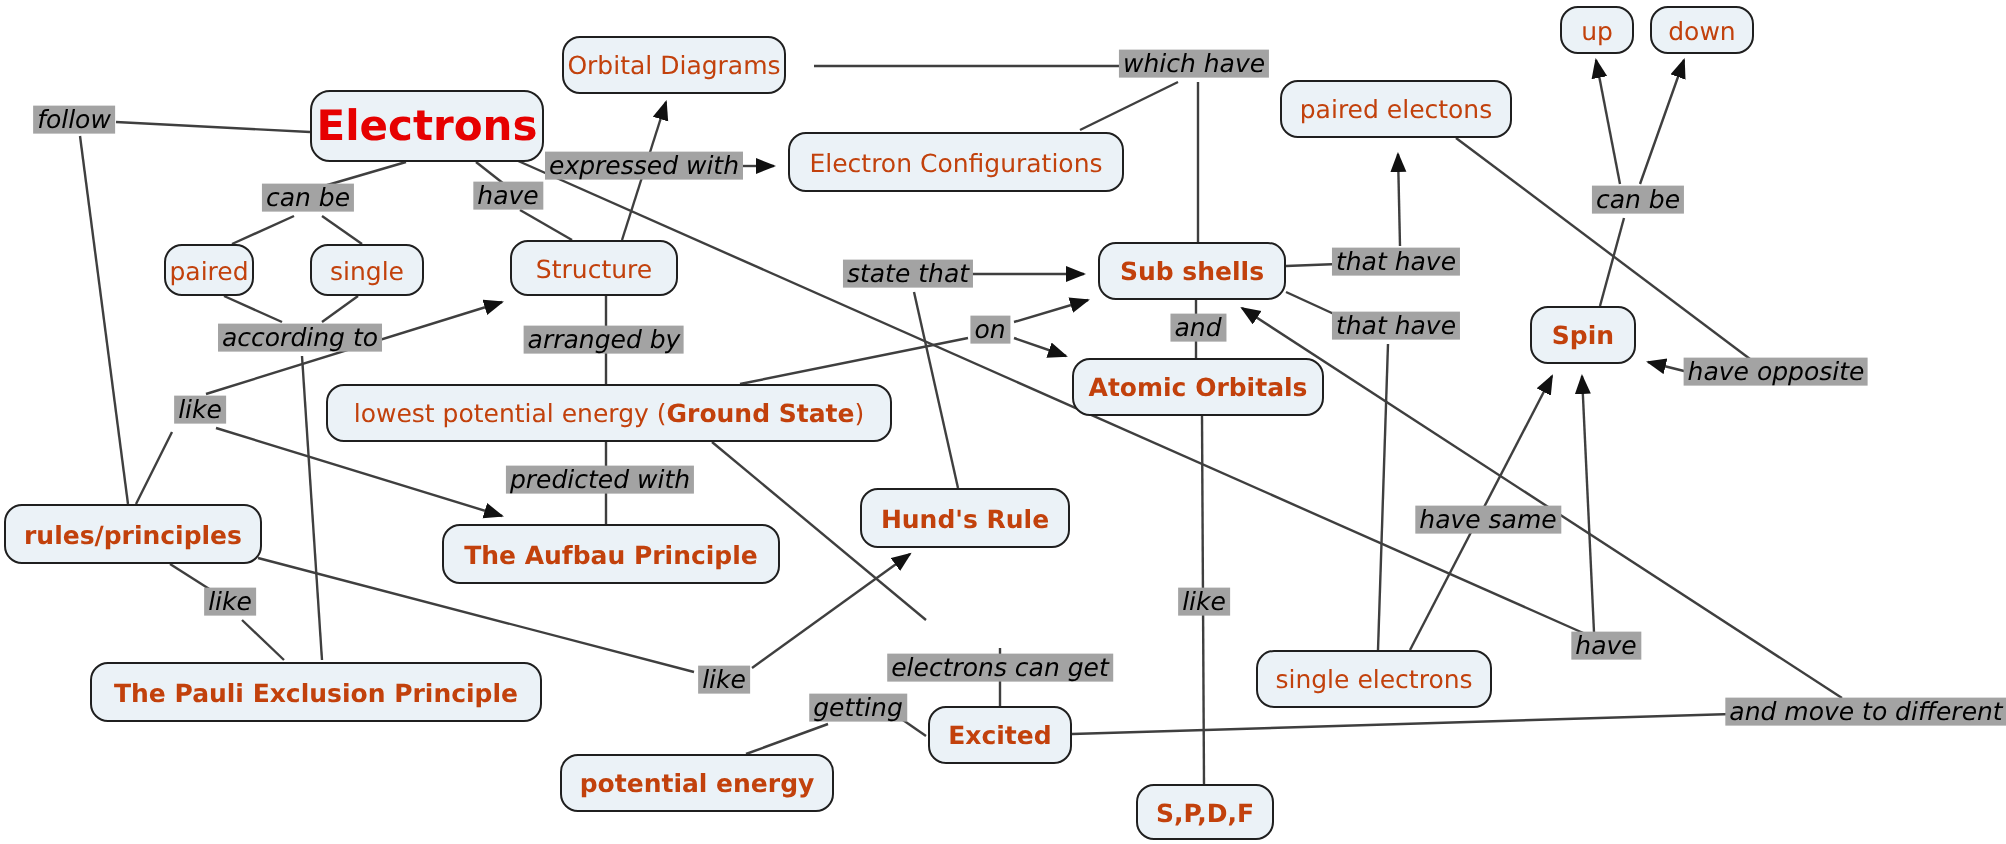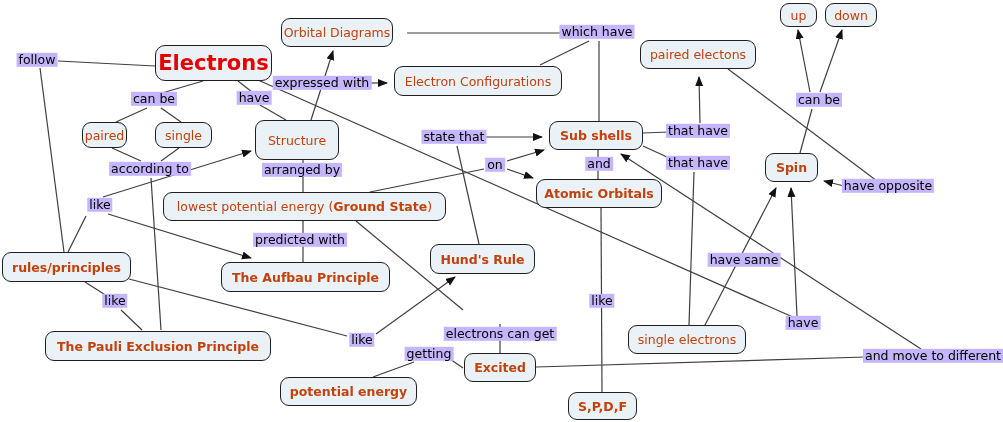--- a/index.html
+++ b/index.html
@@ -12,22 +12,22 @@
     position:absolute;box-sizing:border-box;
     display:flex;align-items:center;justify-content:center;
     background:#ebf2f7;border:1.4px solid #1f1f1f;border-radius:9px;
     font-size:12.5px;color:#c2410c;white-space:nowrap;z-index:2;
   }
   .node.bold{font-weight:bold;}
   .node.title{font-size:21px;font-weight:bold;color:#e60000;border-radius:10px;}
   .node .b{font-weight:bold;}
   .elabel{
     position:absolute;transform:translate(-50%,-50%);
-    background:#c4b5fd;padding:0 2px;font-size:12.5px;color:#000;
-    white-space:nowrap;z-index:1;line-height:1.15;
+    background:#a3a3a3;padding:0 2px;font-size:12.5px;color:#000;
+    white-space:nowrap;z-index:1;line-height:1.15;font-style:italic;
   }
   .ln{stroke:#3f3f3f;stroke-width:1.2;fill:none;}
 </style>
 </head>
 <body>
 
 <div id="canvas">
 
   <svg id="wires" width="1003" height="422" viewBox="0 0 1003 422">
     <defs>
@@ -89,21 +89,21 @@
   </svg>
 
   <div class="node" style="left:281px;top:18px;width:112px;height:29px">Orbital Diagrams</div>
   <div class="node title" style="left:155px;top:45px;width:117px;height:36px">Electrons</div>
   <div class="node" style="left:394px;top:66px;width:168px;height:30px">Electron Configurations</div>
   <div class="node" style="left:780px;top:3px;width:37px;height:24px">up</div>
   <div class="node" style="left:825px;top:3px;width:52px;height:24px">down</div>
   <div class="node" style="left:640px;top:40px;width:116px;height:29px">paired electons</div>
   <div class="node" style="left:82px;top:122px;width:45px;height:26px">paired</div>
   <div class="node" style="left:155px;top:122px;width:57px;height:26px">single</div>
-  <div class="node" style="left:255px;top:120px;width:84px;height:40px">Structure</div>
+  <div class="node" style="left:255px;top:120px;width:84px;height:28px">Structure</div>
   <div class="node bold" style="left:549px;top:121px;width:94px;height:29px">Sub shells</div>
   <div class="node bold" style="left:765px;top:153px;width:53px;height:29px">Spin</div>
   <div class="node bold" style="left:536px;top:179px;width:126px;height:29px">Atomic Orbitals</div>
   <div class="node" style="left:163px;top:192px;width:283px;height:29px">
       <span>lowest potential energy (</span>
       <span class="b">Ground State</span>
       <span>)</span>
     </div>
   <div class="node bold" style="left:2px;top:252px;width:129px;height:30px">rules/principles</div>
   <div class="node bold" style="left:221px;top:262px;width:169px;height:30px">The Aufbau Principle</div>

